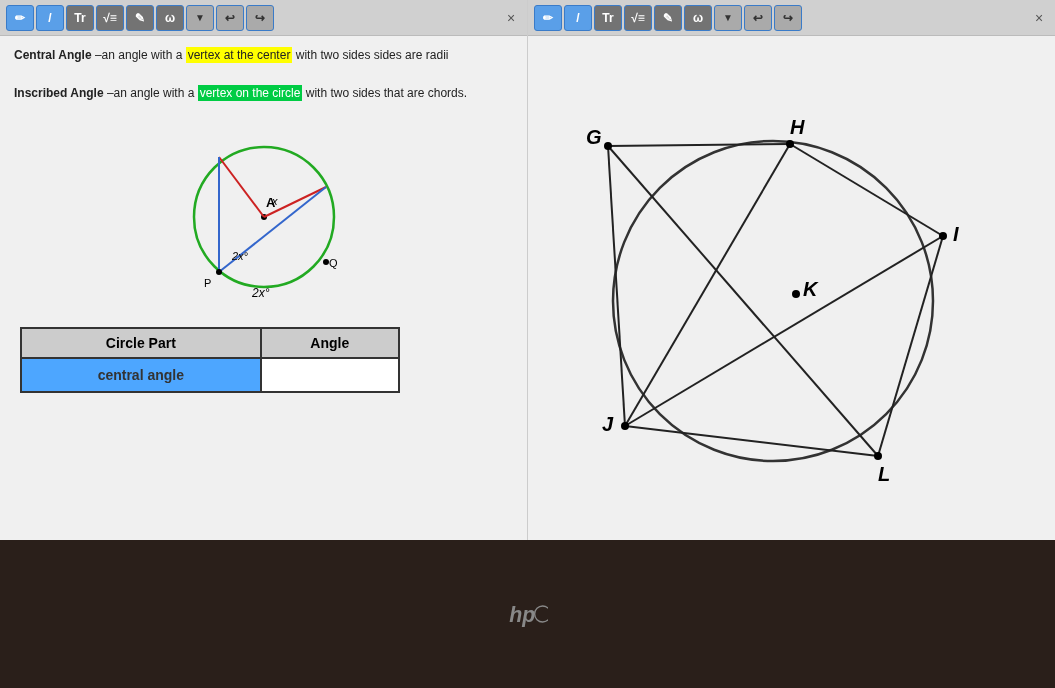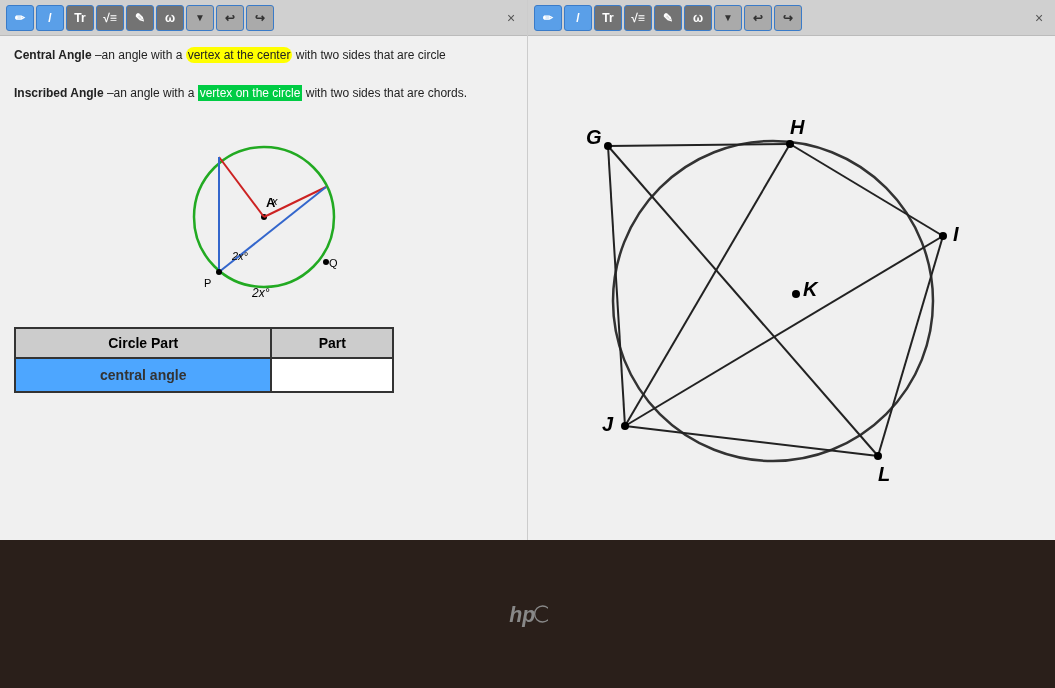--- a/index.html
+++ b/index.html
@@ -116,41 +116,40 @@
       margin-bottom: 6px;
     }
 
     .definition-text strong {
       font-weight: bold;
     }
 
     .highlight-yellow {
       background: #ffff00;
       padding: 1px 2px;
-      border-radius: 8px;
     }
 
     .highlight-green {
       background: #00cc44;
       color: white;
       padding: 1px 2px;
     }
 
     
     .diagram-container {
       display: flex;
       justify-content: center;
       margin: 10px 0;
     }
 
     
     .circle-table {
       border-collapse: collapse;
       width: 380px;
-      margin: 10px 14px;
+      margin: 10px 20px;
       border: 2px solid #d946ef;
     }
 
     .circle-table th {
       background: #ccc;
       border: 2px solid #333;
       padding: 6px 12px;
       font-size: 14px;
       font-weight: bold;
       text-align: center;
@@ -201,21 +200,21 @@
       <div class="toolbar-btn" style="background:#aaa; color:#333;">↩</div>
       <div class="toolbar-btn" style="background:#aaa; color:#333;">↪</div>
       <div class="toolbar-x">×</div>
     </div>
 
     <div class="content-area">
       <p class="definition-text">
         <strong>Central Angle</strong>
         <span>–an angle with a </span>
         <span class="highlight-yellow">vertex at the center</span>
-        <span> with two sides that are circle</span>
+        <span> with two sides sides are radii</span>
       </p>
       <p class="definition-text" style="margin-top:20px;">
         <strong>Inscribed Angle</strong>
         <span>–an angle with a </span>
         <span class="highlight-green">vertex on the circle</span>
         <span> with two sides that are chords.</span>
       </p>
 
       <div class="diagram-container">
         <svg class="circle-svg" width="200" height="185" viewBox="0 0 200 185">
@@ -244,21 +243,21 @@
 
           <text x="88" y="185" font-size="12" font-style="italic" fill="black">2x°</text>
         </svg>
       </div>
     </div>
 
     <table class="circle-table">
       <thead>
         <tr>
           <th>Circle Part</th>
-          <th>Part</th>
+          <th>Angle</th>
         </tr>
       </thead>
       <tbody>
         <tr>
           <td class="td-blue">central angle</td>
           <td class="td-empty"></td>
         </tr>
       </tbody>
     </table>
   </div>

